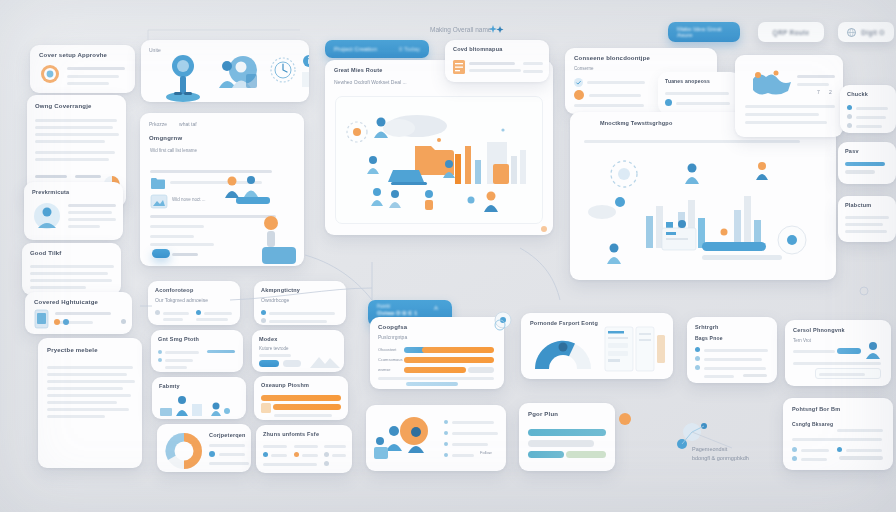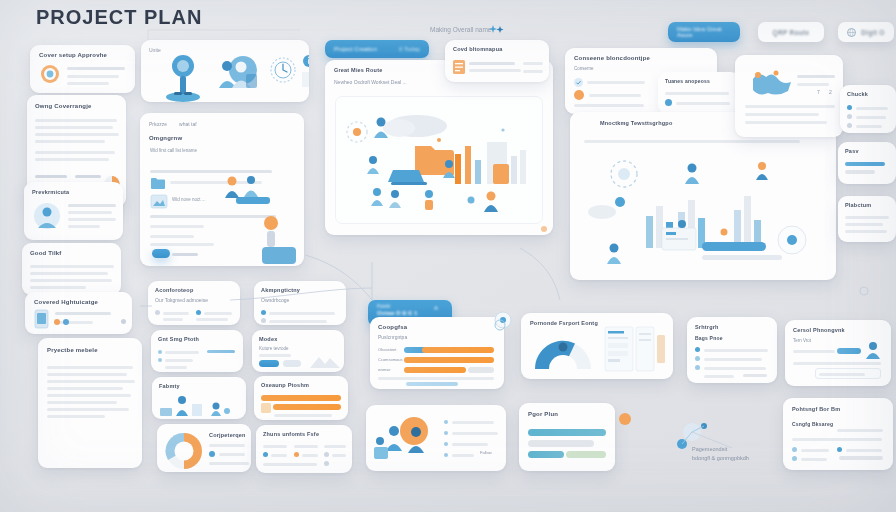--- a/index.html
+++ b/index.html
@@ -51,21 +51,20 @@
   .bar-gr { background:#cfe2cc; }
   .bar-tl { background:linear-gradient(90deg,#5fb4cf,#71bcd3); }
   svg { display:block; overflow:visible; }
   .vignette { position:absolute; inset:0; pointer-events:none;
     box-shadow: inset 0 0 70px rgba(150,160,175,.22); }
 </style>
 </head>
 <body>
 
 <div id="title-block">
-  <div id="maintitle">PROJECT PLAN</div>
 </div>
 
 <div class="tagline blur" style="left:430px; top:26px;">Making Overall name</div>
 <svg style="position:absolute;left:489px;top:23px;" width="16" height="12">
   <path d="M4 2 L5 5 L8 6 L5 7 L4 10 L3 7 L0 6 L3 5 Z" fill="#4aa3d8"></path>
   <path d="M11 3 L12 5.5 L14.5 6.5 L12 7.5 L11 10 L10 7.5 L7.5 6.5 L10 5.5 Z" fill="#2d7fb8"></path>
 </svg>
 
 <div class="btn-blue" style="left:668px; top:22px; width:72px; height:20px;">
   <span class="blur2">Make Idea Great Asure</span>

